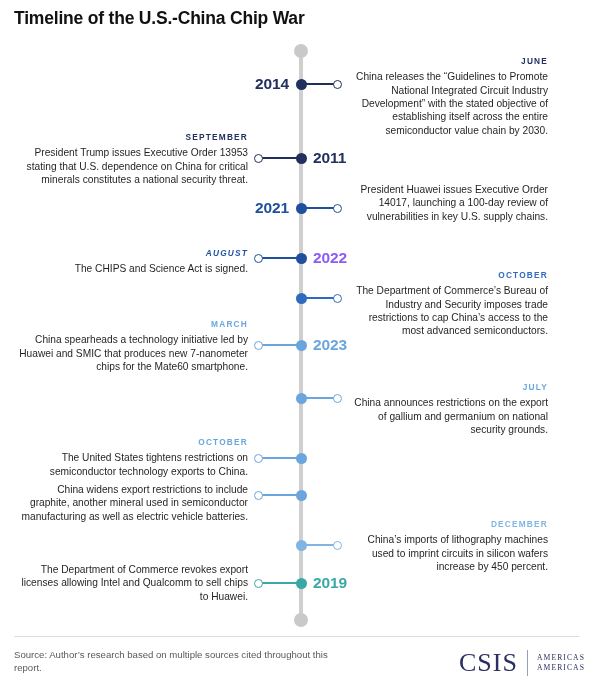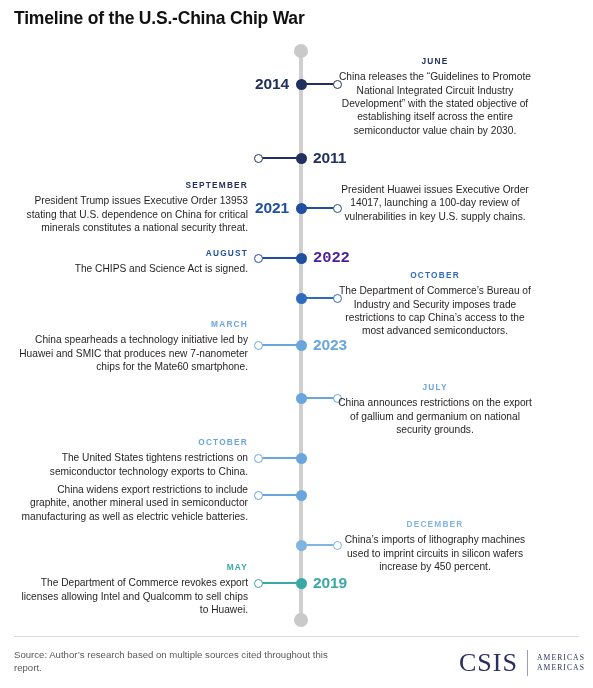--- a/index.html
+++ b/index.html
@@ -51,21 +51,21 @@
   .block{position:absolute;width:0;}
   .month{
     font-size:8.3px;font-weight:bold;letter-spacing:1.2px;
     margin:0 0 4px 0;line-height:1.1;
   }
   .desc{
     font-size:10.2px;line-height:13.4px;color:#231f20;margin:0;
   }
 
   
-  .side-right .block{left:336px;width:198px;text-align:center;}
+  .side-right .block{left:350px;width:198px;text-align:right;}
   
   .side-left .block{left:18px;width:230px;text-align:right;}
 
   
   .rule{
     position:absolute;left:14px;top:636px;width:565px;height:1px;background:#dddddd;
   }
   .source{
     position:absolute;left:14px;top:648px;width:330px;
     font-size:9.6px;line-height:13px;color:#58595b;
@@ -104,40 +104,40 @@
           <div class="month" style="color: rgb(33, 48, 94);">JUNE</div>
           <div class="desc">China releases the “Guidelines to Promote National Integrated Circuit Industry Development” with the stated objective of establishing itself across the entire semiconductor value chain by 2030.</div>
         </div>
       </div>
       <div class="event side-left" style="top: 158px; color: rgb(33, 48, 94);">
         <div class="dot" style="left: 295.5px; background: rgb(33, 48, 94);"></div>
         <div class="connector" style="background: rgb(33, 48, 94); left: 258px; width: 43px;"></div>
         <div class="endcap" style="left: 253.5px;"></div>
         <div class="year" style="color: rgb(33, 48, 94); left: 313px; top: -9px;">2011</div>
         <div class="block" style="top: -25px;">
-          <div class="month" style="color: rgb(33, 48, 94); margin-top: 48px;">SEPTEMBER</div>
+          <div class="month" style="color: rgb(33, 48, 94);">SEPTEMBER</div>
           <div class="desc">President Trump issues Executive Order 13953 stating that U.S. dependence on China for critical minerals constitutes a national security threat.</div>
         </div>
       </div>
       <div class="event side-right" style="top: 208px; color: rgb(31, 79, 158);">
         <div class="dot" style="left: 295.5px; background: rgb(31, 79, 158);"></div>
         <div class="connector" style="background: rgb(31, 79, 158); left: 301px; width: 36px;"></div>
         <div class="endcap" style="left: 332.5px;"></div>
         <div class="year" style="color: rgb(31, 79, 158); right: 304px; top: -9px;">2021</div>
         <div class="block" style="top: -25px;">
           <div class="desc">President Huawei issues Executive Order 14017, launching a 100-day review of vulnerabilities in key U.S. supply chains.</div>
         </div>
       </div>
       <div class="event side-left" style="top: 258px; color: rgb(31, 79, 158);">
         <div class="dot" style="left: 295.5px; background: rgb(31, 79, 158);"></div>
         <div class="connector" style="background: rgb(31, 79, 158); left: 258px; width: 43px;"></div>
         <div class="endcap" style="left: 253.5px;"></div>
-        <div class="year" style="color: #4c1d95; left: 313px; top: -9px; font-family: Liberation Mono, monospace;">2022</div>
+        <div class="year" style="color: #8b5cf6; left: 313px; top: -9px;">2022</div>
         <div class="block" style="top: -9px;">
-          <div class="month" style="color: rgb(31, 79, 158);">AUGUST</div>
+          <div class="month" style="color: rgb(31, 79, 158); font-style: italic;">AUGUST</div>
           <div class="desc">The CHIPS and Science Act is signed.</div>
         </div>
       </div>
       <div class="event side-right" style="top: 298px; color: rgb(46, 107, 192);">
         <div class="dot" style="left: 295.5px; background: rgb(46, 107, 192);"></div>
         <div class="connector" style="background: rgb(46, 107, 192); left: 301px; width: 36px;"></div>
         <div class="endcap" style="left: 332.5px;"></div>
         <div class="block" style="top: -27px;">
           <div class="month" style="color: rgb(46, 107, 192);">OCTOBER</div>
           <div class="desc">The Department of Commerce’s Bureau of Industry and Security imposes trade restrictions to cap China’s access to the most advanced semiconductors.</div>
@@ -187,21 +187,20 @@
           <div class="month" style="color: rgb(127, 180, 227);">DECEMBER</div>
           <div class="desc">China’s imports of lithography machines used to imprint circuits in silicon wafers increase by 450 percent.</div>
         </div>
       </div>
       <div class="event side-left" style="top: 583px; color: rgb(58, 168, 164);">
         <div class="dot" style="left: 295.5px; background: rgb(58, 168, 164);"></div>
         <div class="connector" style="background: rgb(58, 168, 164); left: 258px; width: 43px;"></div>
         <div class="endcap" style="left: 253.5px;"></div>
         <div class="year" style="color: rgb(58, 168, 164); left: 313px; top: -9px;">2019</div>
         <div class="block" style="top: -20px;">
-          <div class="month" style="color: rgb(58, 168, 164);">MAY</div>
           <div class="desc">The Department of Commerce revokes export licenses allowing Intel and Qualcomm to sell chips to Huawei.</div>
         </div>
       </div>
     </div>
 
   <div class="rule"></div>
   <div class="source">Source: Author’s research based on multiple sources cited throughout this report.</div>
 
   <div class="logo">
     <div class="logo-csis">CSIS</div>

